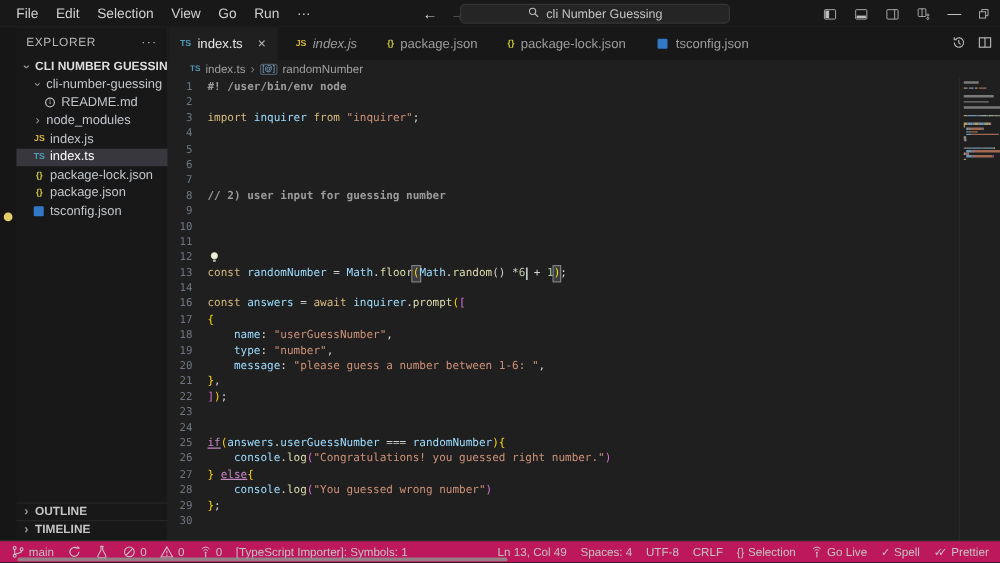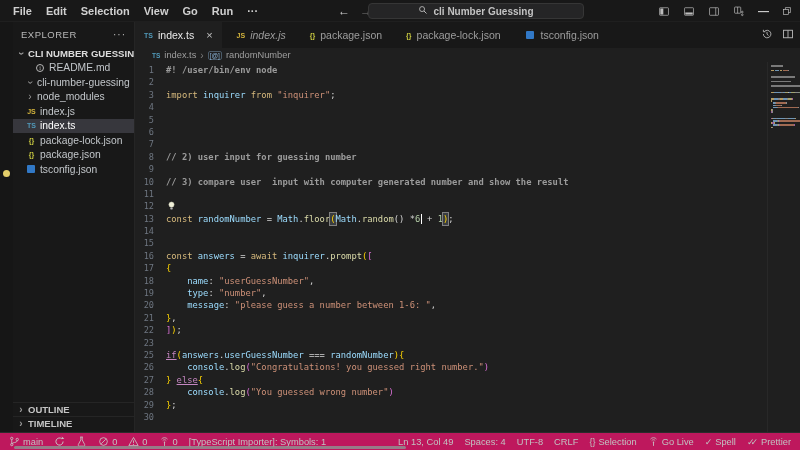--- a/index.html
+++ b/index.html
@@ -1,20 +1,20 @@
 <!DOCTYPE html>
 <html><head>
 <meta charset="utf-8">
 <style>
   * { margin:0; padding:0; box-sizing:border-box; }
   html,body { width:800px; height:450px; overflow:hidden; }
   body { background:#181818; color:#cccccc; font-family:"Liberation Sans",sans-serif; font-size:11px; position:relative; }
 
   
-  .titlebar { height:22px; background:#181818; display:flex; align-items:center; position:relative; border-bottom:1px solid #1f1f1f;font-weight:bold; }
+  .titlebar { height:22px; background:#181818; display:flex; align-items:center; position:relative; border-bottom:1px solid #1f1f1f; }
   .menubar { display:flex; align-items:center; padding-left:6px; }
   .menu-item { padding:0 7px; height:22px; line-height:22px; color:#d0d0d0; font-size:11px; cursor:default; }
   .nav-arrows { position:absolute; left:338px; display:flex; gap:10px; font-size:12px; color:#cfcfcf; }
   .nav-arrows .fwd { color:#7a7a7a; }
   .searchbox { position:absolute; left:368px; top:3px; width:216px; height:16px; background:#252526; border:1px solid #363636; border-radius:4px; display:flex; align-items:center; justify-content:center; gap:5px; font-size:10px; color:#c3c3c3; }
   .win-icons { position:absolute; right:8px; top:0; height:22px; display:flex; align-items:center; gap:13px; }
   .win-icons .wi { display:flex; align-items:center; }
   .minimize-glyph { color:#cfcfcf; font-size:11px; line-height:10px; }
 
   
@@ -158,27 +158,27 @@
   <div class="sidebar">
     <div class="sidebar-header">
       <span>EXPLORER</span>
       <span class="more">···</span>
     </div>
     <div class="tree" id="tree">
         <div class="tree-row root" style="padding-left: 4px;">
           <span class="chev down">›</span>
           <span>CLI NUMBER GUESSING</span>
         </div>
+        <div class="tree-row" style="padding-left: 13px;">
+          <span class="chev down">›</span>
+          <span>cli-number-guessing</span>
+        </div>
         <div class="tree-row" style="padding-left: 22px;">
           <span class="ico-info">i</span>
           <span>README.md</span>
-        </div>
-        <div class="tree-row" style="padding-left: 13px;">
-          <span class="chev down">›</span>
-          <span>cli-number-guessing</span>
         </div>
         <div class="tree-row" style="padding-left: 13px;">
           <span class="chev">›</span>
           <span>node_modules</span>
         </div>
         <div class="tree-row" style="padding-left: 13px;">
           <span class="file-ico ico-js">JS</span>
           <span>index.js</span>
         </div>
         <div class="tree-row selected" style="padding-left: 13px;">
@@ -255,37 +255,37 @@
       <div class="code-lines" id="code">
           <div class="code-line"><span class="ln">1</span><span class="lc"><span class="tk-cm">#! /user/bin/env node</span></span></div>
           <div class="code-line"><span class="ln">2</span><span class="lc"></span></div>
           <div class="code-line"><span class="ln">3</span><span class="lc"><span class="tk-kw">import</span><span class="tk-pl"> </span><span class="tk-var">inquirer</span><span class="tk-pl"> </span><span class="tk-kw">from</span><span class="tk-pl"> </span><span class="tk-str">"inquirer"</span><span class="tk-pl">;</span></span></div>
           <div class="code-line"><span class="ln">4</span><span class="lc"></span></div>
           <div class="code-line"><span class="ln">5</span><span class="lc"></span></div>
           <div class="code-line"><span class="ln">6</span></div>
           <div class="code-line"><span class="ln">7</span><span class="lc"></span></div>
           <div class="code-line"><span class="ln">8</span><span class="lc"><span class="tk-cm">// 2) user input for guessing number</span></span></div>
           <div class="code-line"><span class="ln">9</span><span class="lc"></span></div>
-          <div class="code-line"><span class="ln">10</span><span class="lc"><span class="tk-cm">// 3) compare user  input with computer generated number and show the result</span></span></div>
+          <div class="code-line"><span class="ln">10</span></div>
           <div class="code-line"><span class="ln">11</span><span class="lc"></span></div>
           <div class="code-line"><span class="ln">12</span><span class="lc"><span class="bulb"><svg width="9" height="10" viewBox="0 0 16 18">
                   <circle cx="8" cy="6.5" r="4.6" fill="#f0f0d8" stroke="#d8d8c0"></circle>
                   <rect x="5.8" y="11.8" width="4.4" height="3.4" rx="1.2" fill="#b5b5b5"></rect>
                 </svg></span></span></div>
           <div class="code-line"><span class="ln">13</span><span class="lc"><span class="tk-kw">const</span><span class="tk-pl"> </span><span class="tk-var">randomNumber</span><span class="tk-pl"> = </span><span class="tk-var">Math</span><span class="tk-pl">.</span><span class="tk-fn">floor</span><span class="tk-hlb">(</span><span class="tk-var">Math</span><span class="tk-pl">.</span><span class="tk-fn">random</span><span class="tk-pl">() *</span><span class="tk-num">6</span><span class="caret"></span><span class="tk-pl"> + </span><span class="tk-num">1</span><span class="tk-hlb">)</span><span class="tk-pl">;</span></span></div>
           <div class="code-line"><span class="ln">14</span><span class="lc"></span></div>
-          <div class="code-line"><span class="ln">15</span><span class="lc"></span></div>
           <div class="code-line"><span class="ln">16</span><span class="lc"><span class="tk-kw">const</span><span class="tk-pl"> </span><span class="tk-var">answers</span><span class="tk-pl"> = </span><span class="tk-kw">await</span><span class="tk-pl"> </span><span class="tk-var">inquirer</span><span class="tk-pl">.</span><span class="tk-fn">prompt</span><span class="tk-b1">(</span><span class="tk-b2">[</span></span></div>
           <div class="code-line"><span class="ln">17</span><span class="lc"><span class="tk-b1">{</span></span></div>
           <div class="code-line"><span class="ln">18</span><span class="lc"><span class="tk-pl">    </span><span class="tk-var">name</span><span class="tk-pl">: </span><span class="tk-str">"userGuessNumber"</span><span class="tk-pl">,</span></span></div>
           <div class="code-line"><span class="ln">19</span><span class="lc"><span class="tk-pl">    </span><span class="tk-var">type</span><span class="tk-pl">: </span><span class="tk-str">"number"</span><span class="tk-pl">,</span></span></div>
           <div class="code-line"><span class="ln">20</span><span class="lc"><span class="tk-pl">    </span><span class="tk-var">message</span><span class="tk-pl">: </span><span class="tk-str">"please guess a number between 1-6: "</span><span class="tk-pl">,</span></span></div>
           <div class="code-line"><span class="ln">21</span><span class="lc"><span class="tk-b1">}</span><span class="tk-pl">,</span></span></div>
           <div class="code-line"><span class="ln">22</span><span class="lc"><span class="tk-b2">]</span><span class="tk-b1">)</span><span class="tk-pl">;</span></span></div>
           <div class="code-line"><span class="ln">23</span><span class="lc"></span></div>
+          <div class="code-line"><span class="ln">24</span><span class="lc"></span></div>
           <div class="code-line"><span class="ln">25</span><span class="lc"><span class="tk-ctrl">if</span><span class="tk-b1">(</span><span class="tk-var">answers</span><span class="tk-pl">.</span><span class="tk-var">userGuessNumber</span><span class="tk-pl"> === </span><span class="tk-var">randomNumber</span><span class="tk-b1">)</span><span class="tk-b1">{</span></span></div>
           <div class="code-line"><span class="ln">26</span><span class="lc"><span class="tk-pl">    </span><span class="tk-var">console</span><span class="tk-pl">.</span><span class="tk-fn">log</span><span class="tk-b2">(</span><span class="tk-str">"Congratulations! you guessed right number."</span><span class="tk-b2">)</span></span></div>
           <div class="code-line"><span class="ln">27</span><span class="lc"><span class="tk-b1">}</span><span class="tk-pl"> </span><span class="tk-ctrl">else</span><span class="tk-b1">{</span></span></div>
           <div class="code-line"><span class="ln">28</span><span class="lc"><span class="tk-pl">    </span><span class="tk-var">console</span><span class="tk-pl">.</span><span class="tk-fn">log</span><span class="tk-b2">(</span><span class="tk-str">"You guessed wrong number"</span><span class="tk-b2">)</span></span></div>
           <div class="code-line"><span class="ln">29</span><span class="lc"><span class="tk-b1">}</span><span class="tk-pl">;</span></span></div>
           <div class="code-line"><span class="ln">30</span><span class="lc"></span></div>
         </div>
       <div class="minimap" id="minimap">
           <div class="mm-line">
             <span class="mm-tok" style="width: 11.55px; background: rgb(122, 122, 122);"></span>

